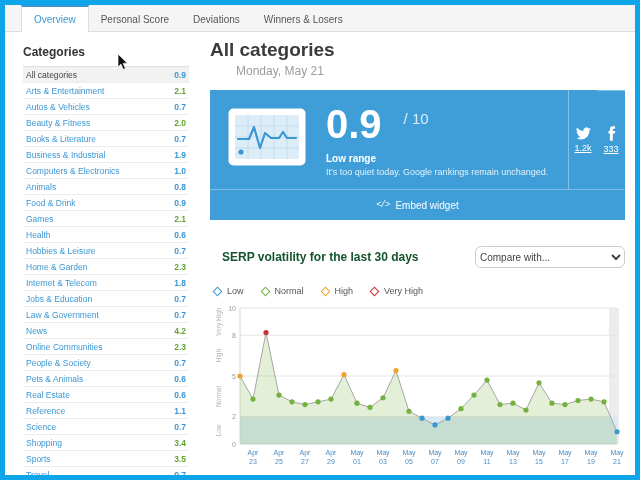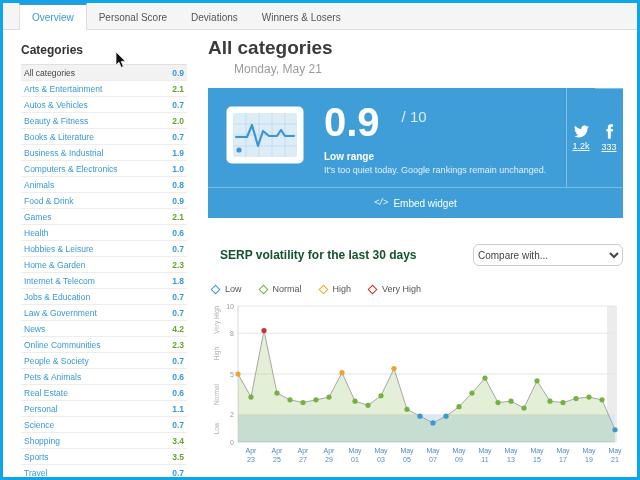--- a/index.html
+++ b/index.html
@@ -1,17 +1,17 @@
 <!DOCTYPE html>
 <html><head>
 <meta charset="utf-8">
 <style>
   html,body{margin:0;padding:0;background:#fff;}
   body{width:640px;height:480px;font-family:"Liberation Sans",sans-serif;}
-  .screen{position:relative;width:640px;height:480px;box-sizing:border-box;border:3px solid #0ea5e9;background:#fff;overflow:hidden;}
+  .screen{position:relative;width:640px;height:480px;box-sizing:border-box;border:5px solid #0ea5e9;background:#fff;overflow:hidden;}
 
   
   .tabbar{position:absolute;top:0;left:0;right:0;height:27px;background:#f5f5f6;border-bottom:1px solid #ddd;display:flex;align-items:stretch;padding-left:16px;box-sizing:border-box;}
   .tab{font-size:10px;color:#555;padding:0 12px;display:flex;align-items:center;border-top:2px solid transparent;cursor:pointer;white-space:nowrap;}
   .tab.active{background:#fff;color:#3b97d3;border-top:2px solid #3b97d3;border-left:1px solid #ddd;border-right:1px solid #ddd;margin-bottom:-1px;}
 
   
   .sidebar{position:absolute;left:18px;top:40px;width:166px;}
   .sidebar-title{font-size:12px;font-weight:bold;color:#333;margin-bottom:7px;}
   .cat-list{border-top:1px solid #e0e0e0;}
@@ -148,21 +148,21 @@
         </div>
         <div class="cat-row">
           <span class="cat-label">Pets &amp; Animals</span>
           <span class="cat-score blue">0.6</span>
         </div>
         <div class="cat-row">
           <span class="cat-label">Real Estate</span>
           <span class="cat-score blue">0.6</span>
         </div>
         <div class="cat-row">
-          <span class="cat-label">Personal</span>
+          <span class="cat-label">Reference</span>
           <span class="cat-score blue">1.1</span>
         </div>
         <div class="cat-row">
           <span class="cat-label">Science</span>
           <span class="cat-score blue">0.7</span>
         </div>
         <div class="cat-row">
           <span class="cat-label">Shopping</span>
           <span class="cat-score green">3.4</span>
         </div>

